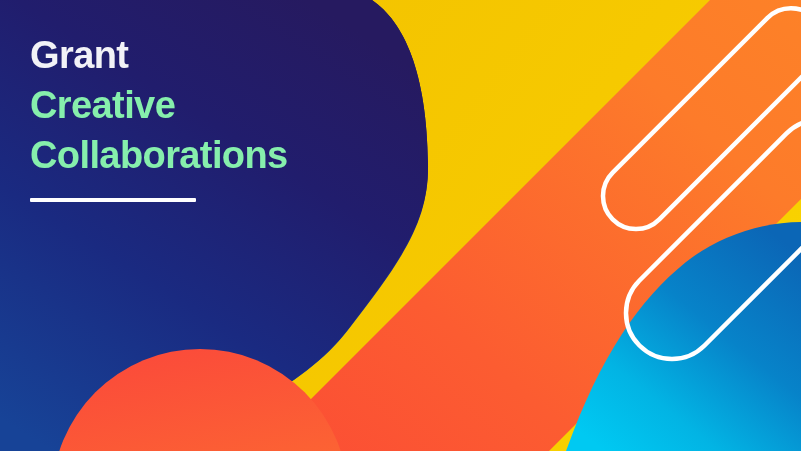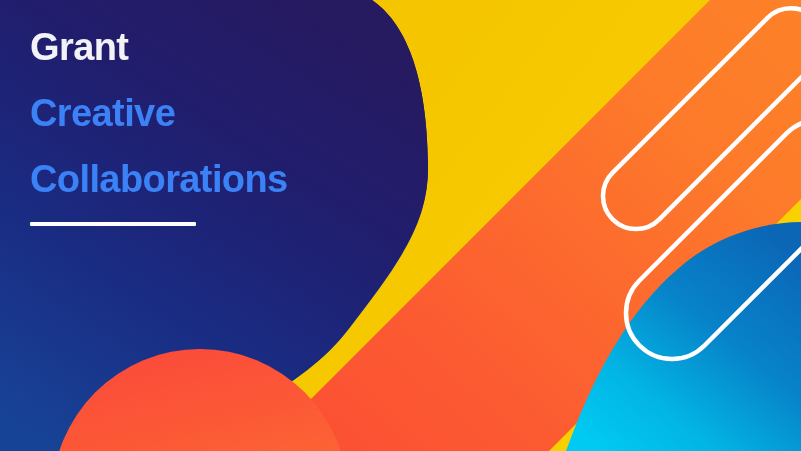--- a/index.html
+++ b/index.html
@@ -20,40 +20,39 @@
   #poster-art {
     position: absolute;
     inset: 0;
     width: 801px;
     height: 451px;
     display: block;
   }
   .headline-block {
     position: absolute;
     left: 30px;
-    top: 22px;
+    top: 30px;
     width: 380px;
     z-index: 5;
   }
   .headline {
     margin: 0;
     font-family: "Liberation Sans", sans-serif;
     font-weight: bold;
     font-size: 38px;
     line-height: 50px;
     letter-spacing: -0.6px;
     color: #f2f2f7;
   }
   .headline .line {
     display: block;
     white-space: nowrap;
   }
   .headline .line.accent {
-    color: #3b82f6;
-    margin-top: 16px;
+    color: #86efac;
   }
   .rule {
     margin-top: 18px;
     width: 166px;
     height: 4px;
     background: #ffffff;
     border-radius: 1px;
   }
 </style>
 </head>

